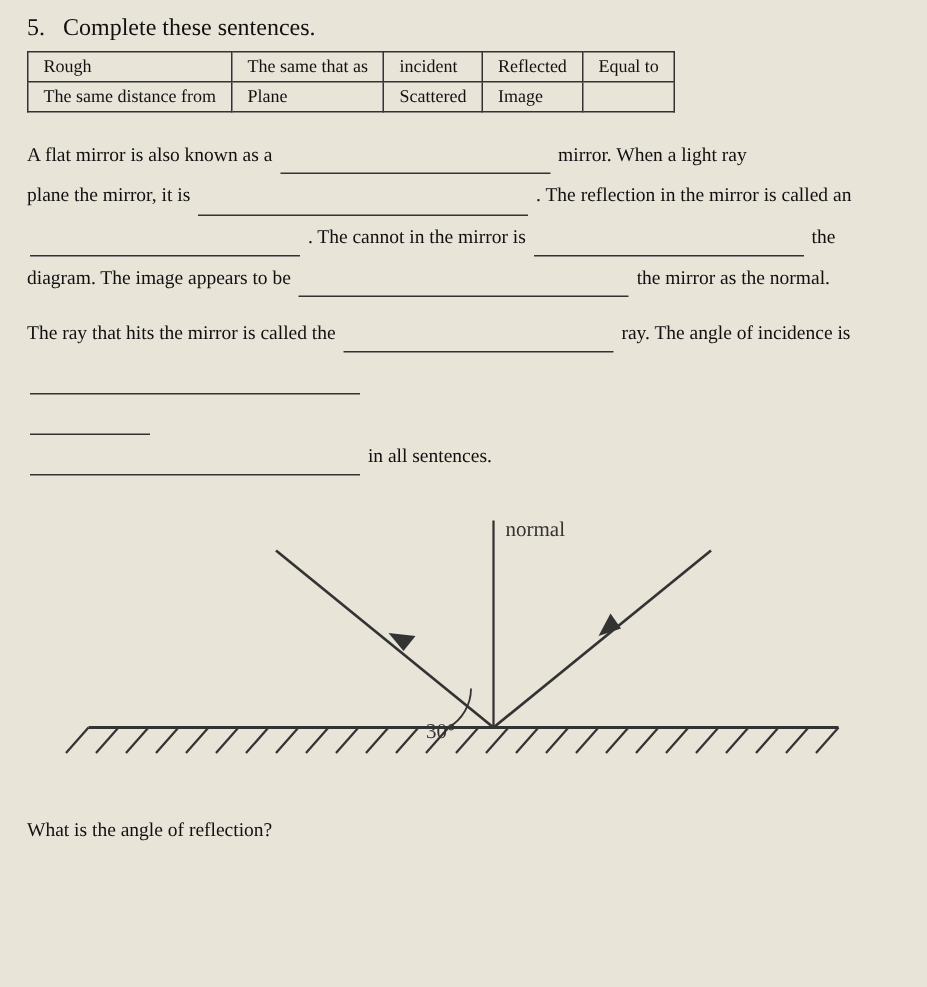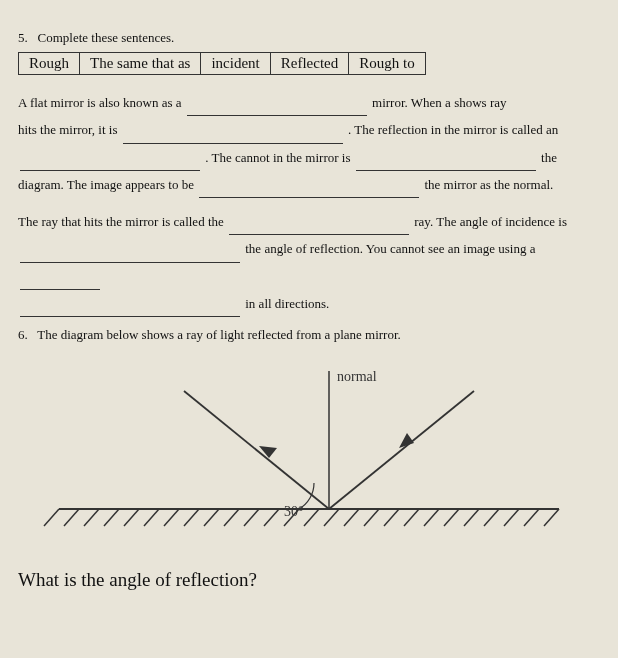--- a/index.html
+++ b/index.html
@@ -6,28 +6,27 @@
     body {
       background: #e8e4d8;
       font-family: serif;
       font-size: 13px;
       width: 618px;
       min-height: 658px;
       padding: 10px 18px 10px 18px;
       color: #111;
     }
     .question-number {
-      font-size: 13px;
+      font-size: 16px;
       margin-bottom: 6px;
-      margin-top: 20px;
     }
     .word-bank-table {
       border-collapse: collapse;
       margin-bottom: 14px;
-      font-size: 15px;
+      font-size: 12px;
     }
     .word-bank-table td {
       border: 1px solid #333;
       padding: 2px 10px;
       white-space: nowrap;
     }
     .fill-section {
       line-height: 2.1;
       margin-bottom: 10px;
       font-size: 13px;
@@ -54,85 +53,86 @@
     }
     svg.mirror-diagram {
       width: 100%;
       height: 100%;
     }
     .question-6-text {
       margin-bottom: 4px;
     }
     .what-is {
       margin-top: 6px;
-      font-size: 19px;
+      font-size: 13px;
     }
   </style>
 </head>
 <body>
 
 <div>
   <div class="question-number">
     <span>5.</span>
     &nbsp;
     <span>Complete these sentences.</span>
   </div>
 
   <table class="word-bank-table">
     <tbody>
       <tr>
         <td>Rough</td>
         <td>The same that as</td>
         <td>incident</td>
         <td>Reflected</td>
-        <td>Rough to</td>
+        <td>Equal to</td>
+      </tr>
+      <tr>
+        <td>The same distance from</td>
+        <td>Plane</td>
+        <td>Scattered</td>
+        <td>Image</td>
+        <td></td>
       </tr>
     </tbody>
   </table>
 
   <div class="fill-section">
     <span>A flat mirror is also known as a</span>
     <span class="blank blank-lg"></span>
-    <span>mirror. When a shows ray</span>
+    <span>mirror. When a light ray</span>
     <br>
-    <span>hits the mirror, it is</span>
+    <span>plane the mirror, it is</span>
     <span class="blank blank-xl"></span>
     <span>. The reflection in the mirror is called an</span>
     <br>
     <span class="blank blank-lg"></span>
     <span>. The cannot in the mirror is</span>
     <span class="blank blank-lg"></span>
     <span>the</span>
     <br>
     <span>diagram. The image appears to be</span>
     <span class="blank blank-xl"></span>
     <span>the mirror as the normal.</span>
   </div>
 
   <div class="fill-section">
     <span>The ray that hits the mirror is called the</span>
     <span class="blank blank-lg"></span>
     <span>ray. The angle of incidence is</span>
     <br>
     <span class="blank blank-xl"></span>
-    <span>the angle of reflection. You cannot see an image using a</span>
     <br>
     <span class="blank blank-sm"></span>
     <br>
     <span class="blank blank-xl"></span>
-    <span>in all directions.</span>
+    <span>in all sentences.</span>
   </div>
 </div>
 
 <div class="section6">
-  <div class="question-6-text">
-    <span>6.</span>
-    &nbsp;
-    <span>The diagram below shows a ray of light reflected from a plane mirror.</span>
-  </div>
 
   <div class="diagram-container">
     <svg class="mirror-diagram" viewBox="0 0 560 210">
 
       <line x1="30" y1="158" x2="530" y2="158" stroke="#333" stroke-width="2"></line>
 
       <g>
         <line x1="30" y1="158" x2="15" y2="175" stroke="#333" stroke-width="1.5"></line>
         <line x1="50" y1="158" x2="35" y2="175" stroke="#333" stroke-width="1.5"></line>
         <line x1="70" y1="158" x2="55" y2="175" stroke="#333" stroke-width="1.5"></line>

